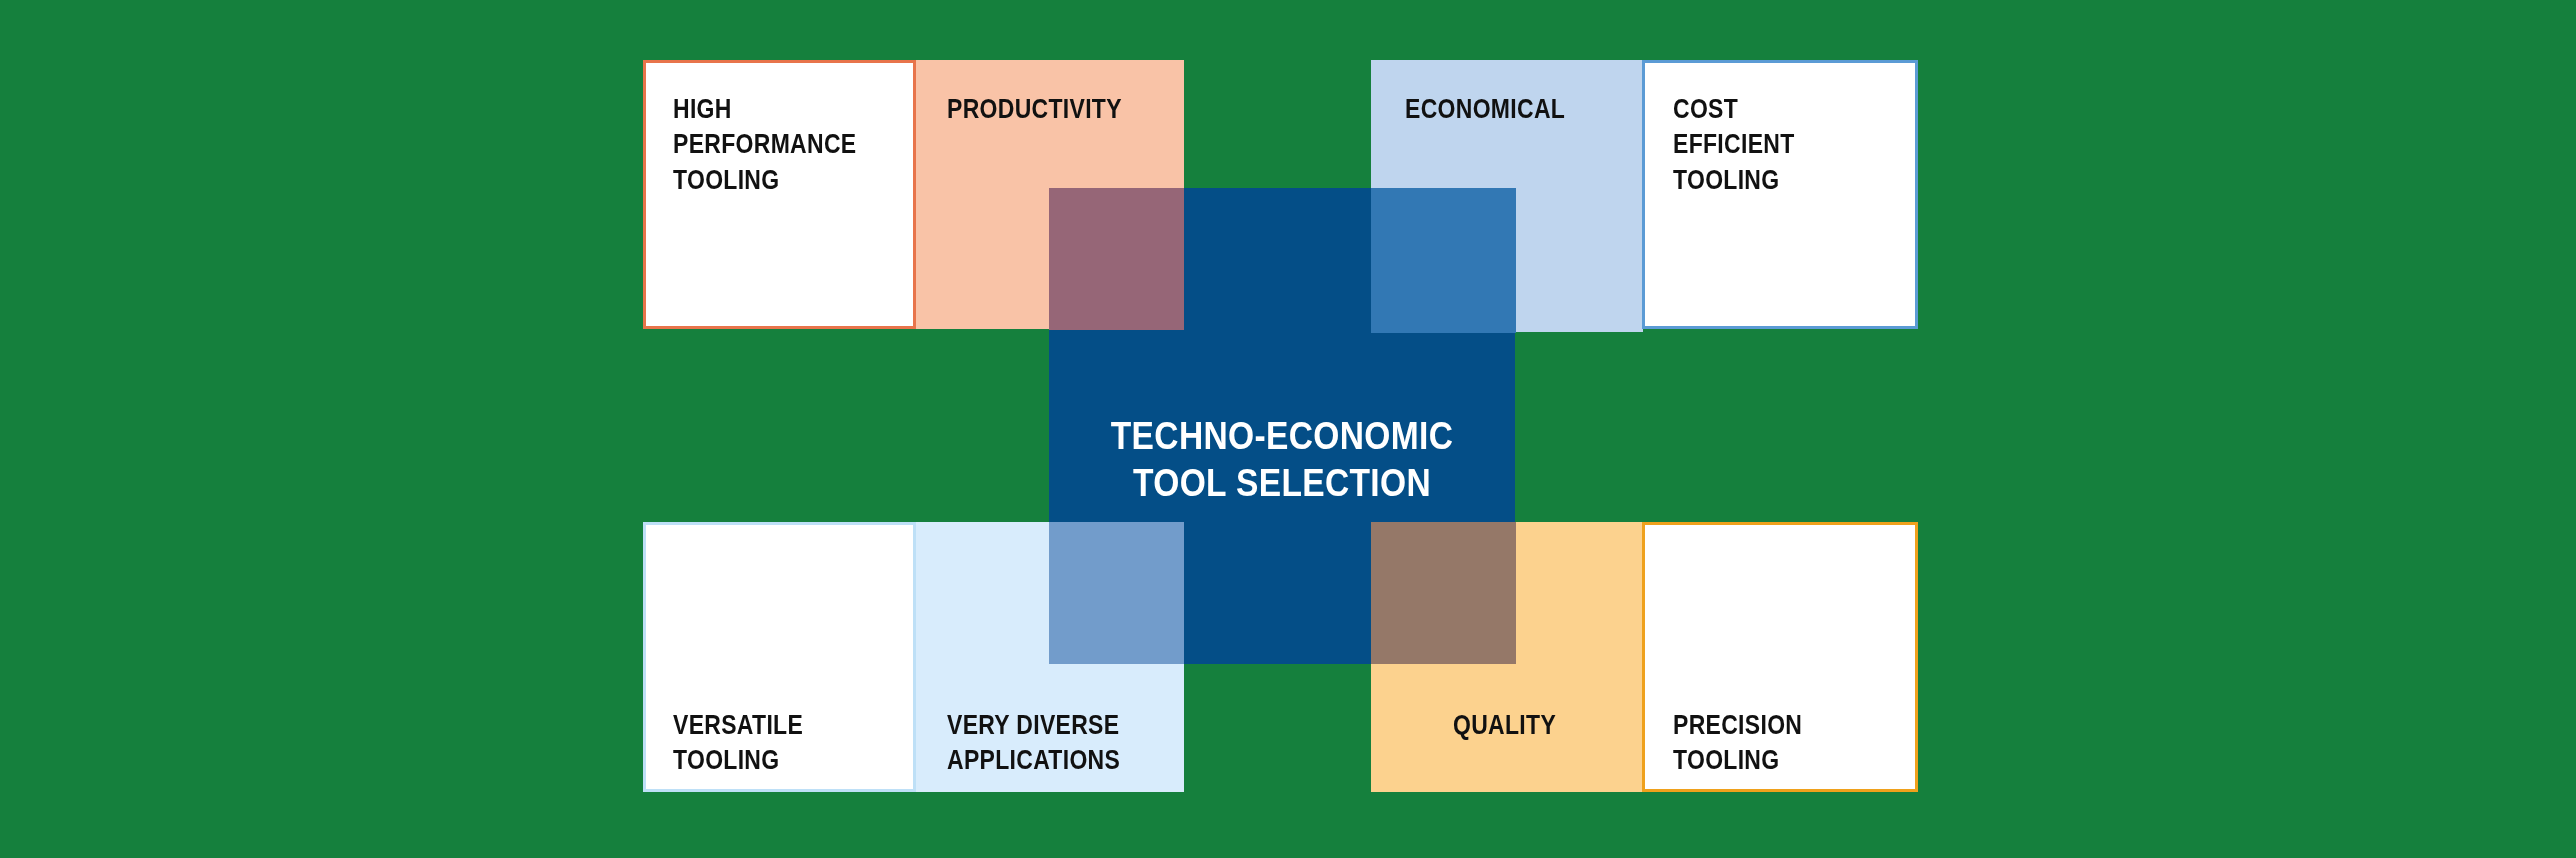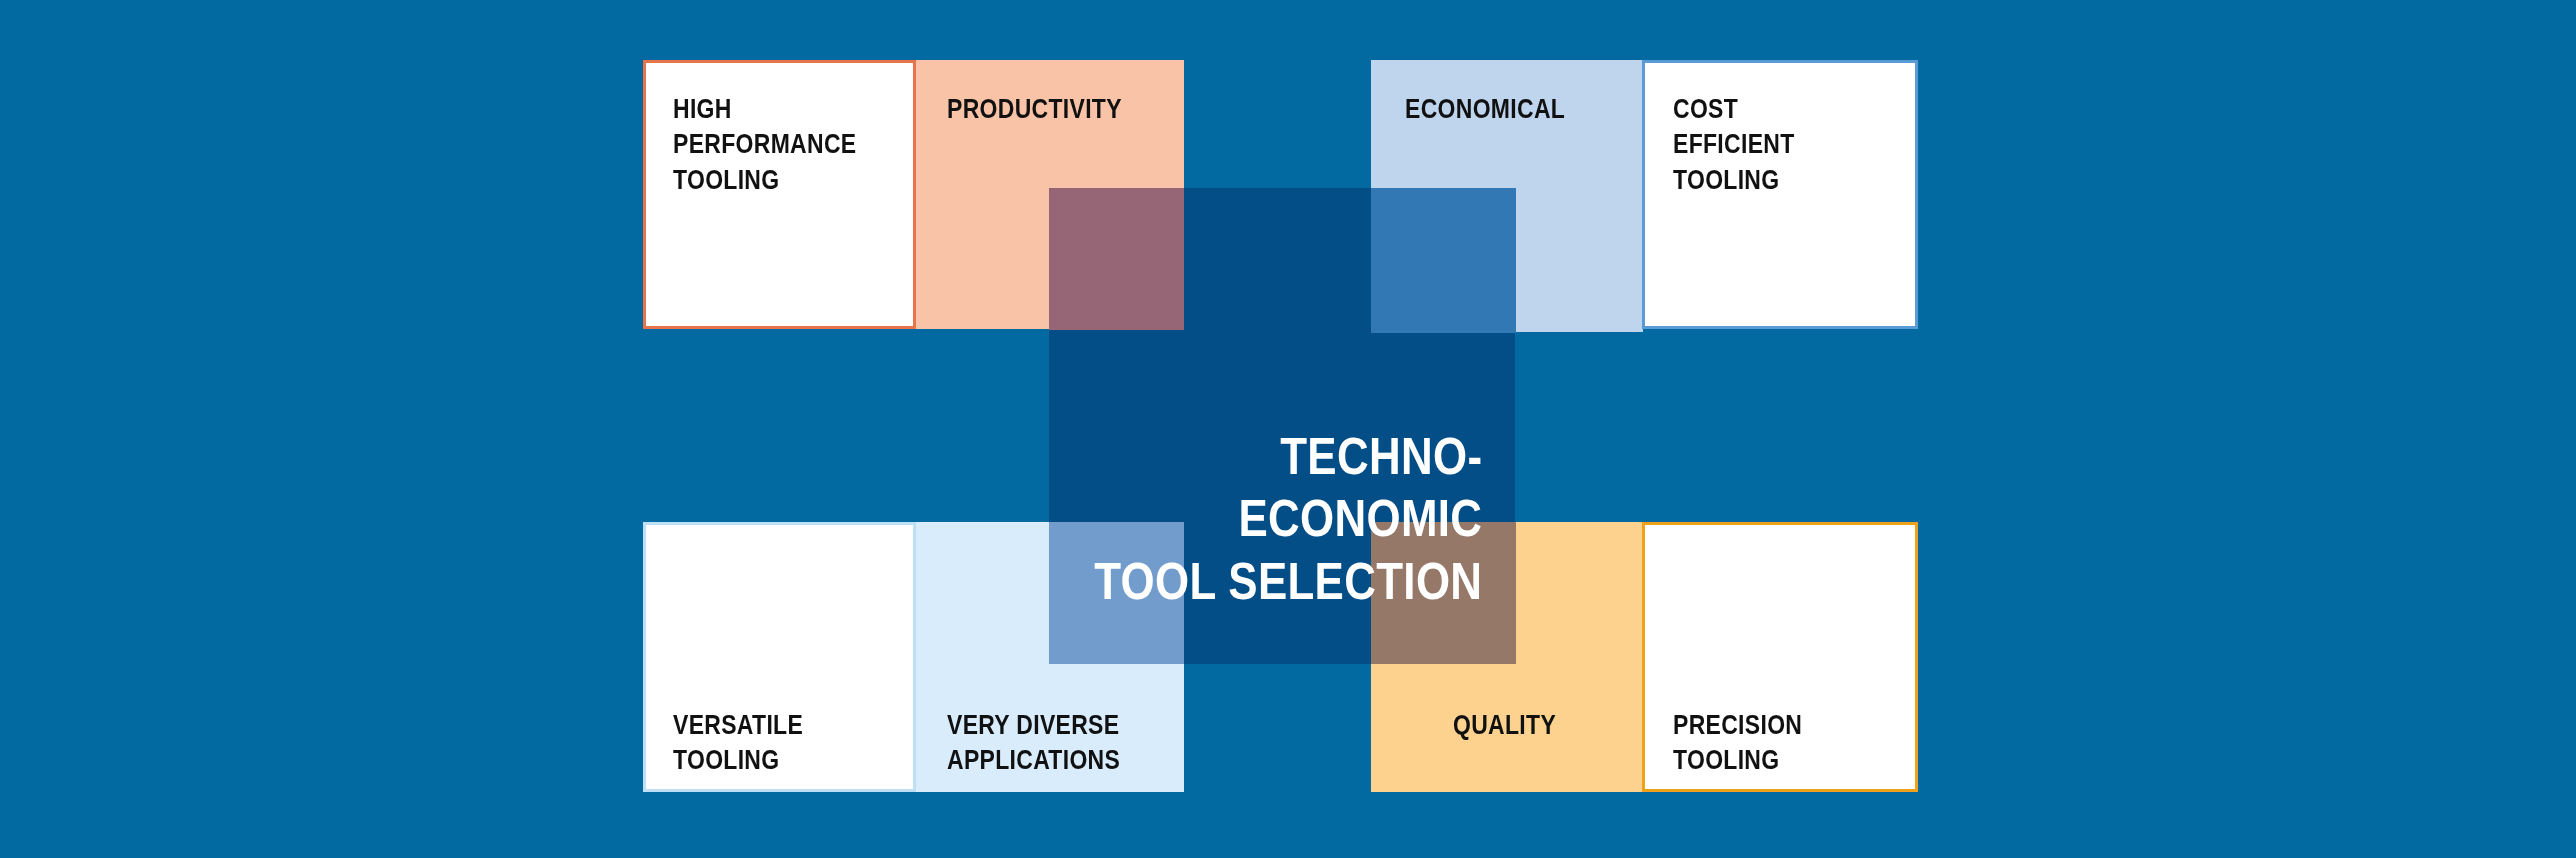--- a/index.html
+++ b/index.html
@@ -10,21 +10,21 @@
   body {
     width: 2576px;
     height: 859px;
     font-family: "Liberation Sans", sans-serif;
     overflow: hidden;
   }
   #stage {
     position: relative;
     width: 2576px;
     height: 859px;
-    background: #0369a1;
+    background: #15803d;
   }
   .blk {
     position: absolute;
     box-sizing: border-box;
   }
   
   .outline-box {
     background: #ffffff;
     border-style: solid;
   }
@@ -133,24 +133,24 @@
   #label-quality          { left: 1453px; top: 707px; width: 305px; }
   #label-precision        { left: 1673px; top: 707px; width: 320px; }
 
   #center-title {
     position: absolute;
     left: 1049px;
     top: 364px;
     width: 466px;
     z-index: 9;
     color: #ffffff;
-    text-align: right;
+    text-align: center;
     font-family: "Liberation Sans", sans-serif;
     font-weight: 700;
-    font-size: 51px;
+    font-size: 39px;
     line-height: 1.22;
     letter-spacing: 0.4px;
     text-transform: uppercase;
     white-space: pre-line;
   }
   #center-title > span {
     display: block;
     transform: scaleX(0.86);
   }
 </style>

